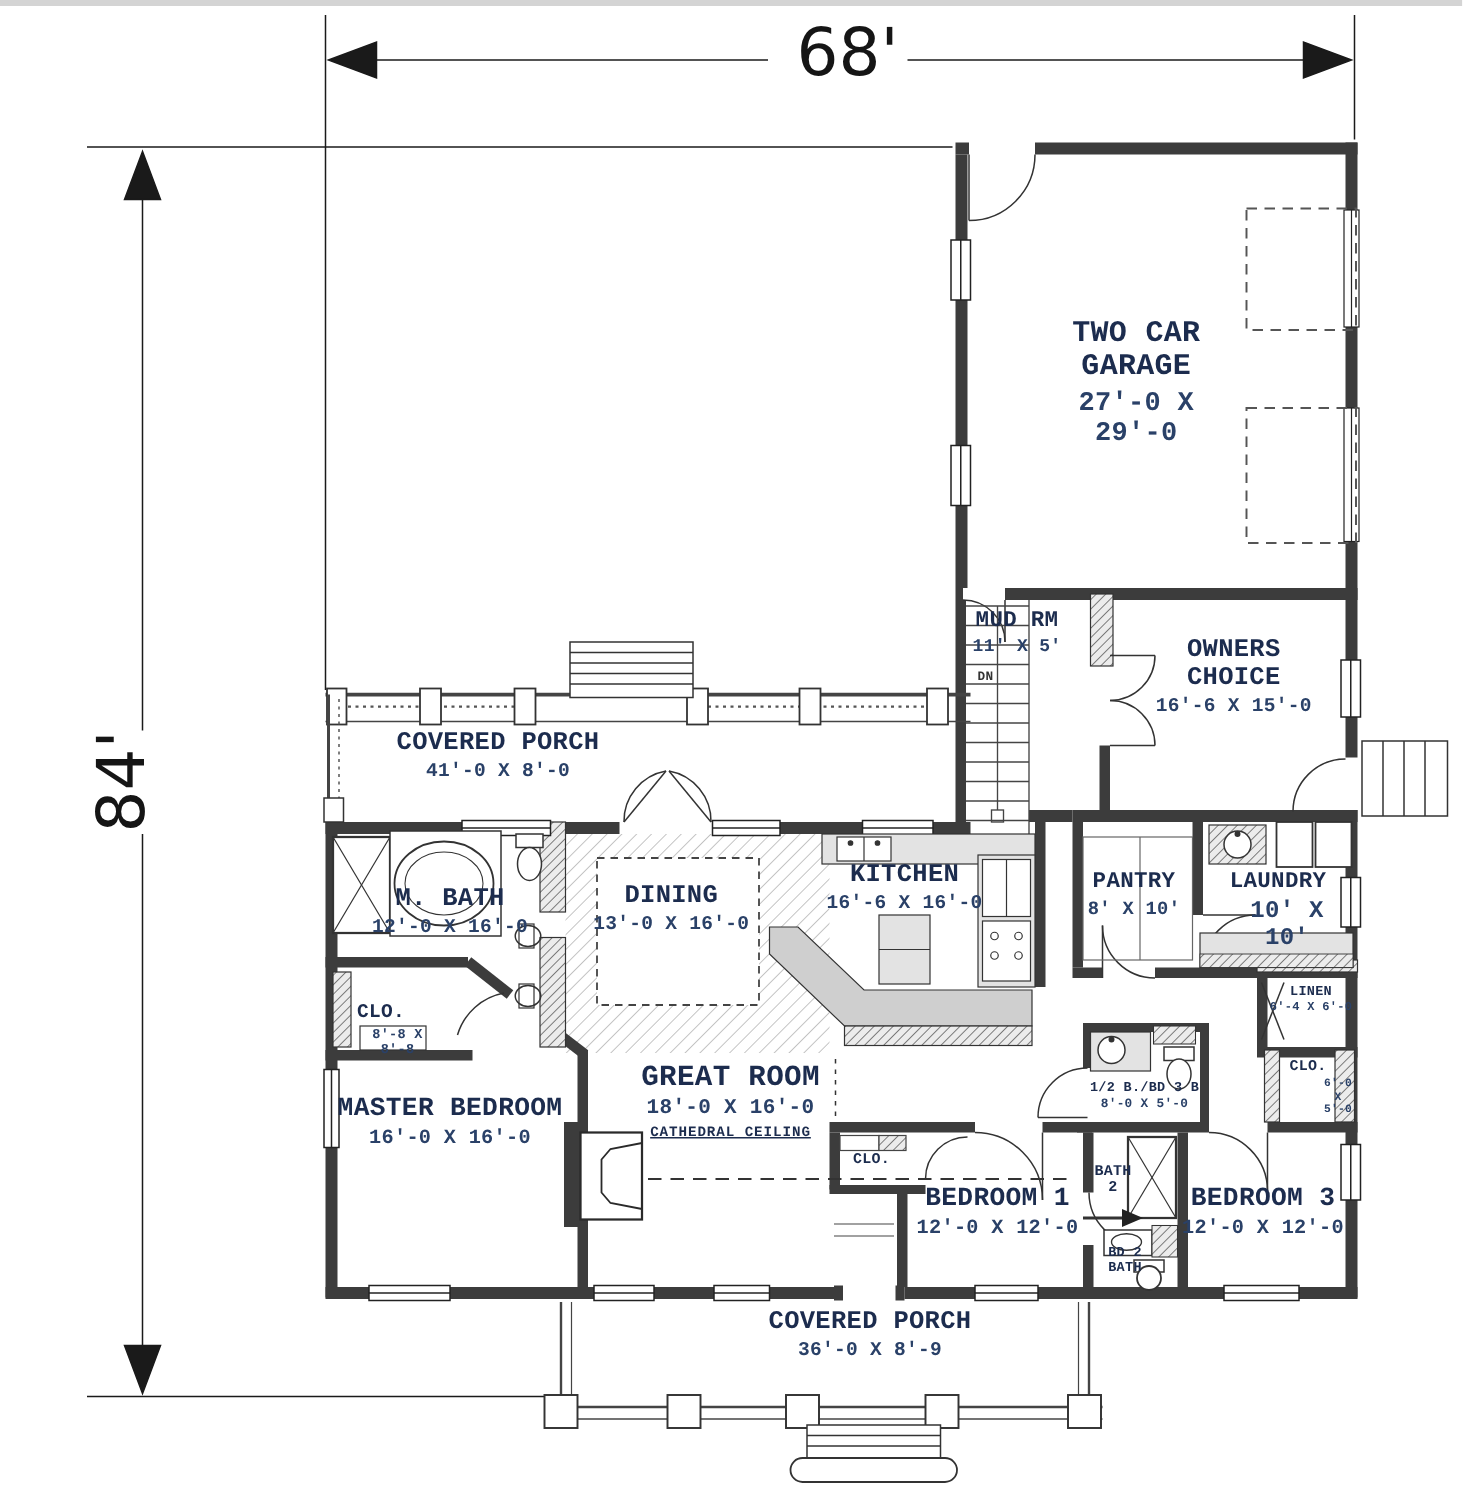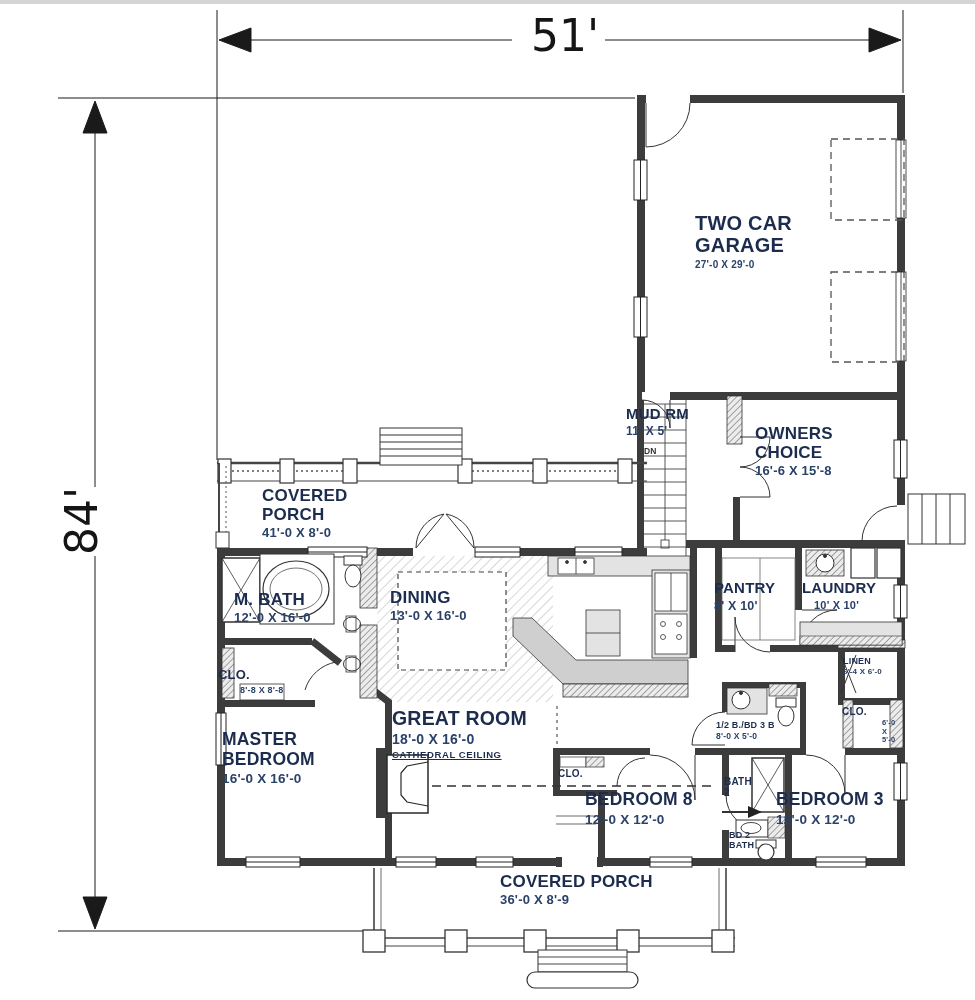--- a/index.html
+++ b/index.html
@@ -1,19 +1,19 @@
 <!DOCTYPE html>
 <html><head>
 <meta charset="utf-8">
 <style>
   html,body{margin:0;padding:0;background:#fff;}
   #canvas{position:relative;width:975px;height:1000px;background:#ffffff;overflow:hidden;
           font-family:"Liberation Sans",sans-serif;}
   svg{position:absolute;left:0;top:0;}
-  .lbl{position:absolute;text-align:left;color:#1c2c4e;font-weight:bold;line-height:1.12;}
+  .lbl{position:absolute;text-align:center;color:#1c2c4e;font-weight:bold;line-height:1.12;font-family:Liberation Mono, monospace;}
   .lbl .nm{letter-spacing:.2px;}
   .lbl .dm{color:#2a4168;margin-top:2px;letter-spacing:.2px;}
   .lbl .nt{color:#1c2c4e;text-decoration:underline;letter-spacing:.6px;margin-top:2px;}
   .dimtxt{position:absolute;color:#151515;font-weight:normal;text-align:center;
           font-family:"DejaVu Sans",sans-serif;}
 </style>
 </head>
 <body>
 
 <div id="canvas">
@@ -370,65 +370,69 @@
 
   <g fill="#fff" stroke="#333" stroke-width="1">
     <rect x="908" y="494" width="57" height="50"></rect>
     <line x1="922" y1="494" x2="922" y2="544"></line>
         <line x1="936" y1="494" x2="936" y2="544"></line>
     <line x1="950" y1="494" x2="950" y2="544"></line>
   </g>
 </svg>
 
 <div class="dimtxt" style="left:515px;top:10px;width:100px;font-size:44px;">
-  <span>51'</span>
+  <span>68'</span>
 </div>
 <div class="dimtxt" style="left:33px;top:496px;width:96px;height:50px;font-size:44px;transform:rotate(-90deg);">
   <span>84'</span>
 </div>
 
 <div class="lbl" style="left:695px;top:212px;width:125px;">
   <div class="nm" style="font-size:20px;">TWO CAR GARAGE</div>
-  <div class="dm" style="font-size:10px;">27'-0 X 29'-0</div>
+  <div class="dm" style="font-size:18px;">27'-0 X 29'-0</div>
 </div>
 
 <div class="lbl" style="left:626px;top:406px;width:104px;">
   <div class="nm" style="font-size:15px;">MUD RM</div>
   <div class="dm" style="font-size:12px;">11' X 5'</div>
 </div>
 
 <div class="lbl" style="left:755px;top:424px;width:135px;">
   <div class="nm" style="font-size:17px;">OWNERS CHOICE</div>
-  <div class="dm" style="font-size:13px;">16'-6 X 15'-8</div>
+  <div class="dm" style="font-size:13px;">16'-6 X 15'-0</div>
 </div>
 
 <div class="lbl" style="left:262px;top:486px;width:140px;">
   <div class="nm" style="font-size:17px;">COVERED PORCH</div>
   <div class="dm" style="font-size:13px;">41'-0 X 8'-0</div>
 </div>
 
 <div class="lbl" style="left:234px;top:590px;width:132px;">
   <div class="nm" style="font-size:17px;">M. BATH</div>
   <div class="dm" style="font-size:13px;">12'-0 X 16'-0</div>
 </div>
 
 <div class="lbl" style="left:390px;top:588px;width:115px;">
   <div class="nm" style="font-size:17px;">DINING</div>
   <div class="dm" style="font-size:13px;">13'-0 X 16'-0</div>
 </div>
 
+<div class="lbl" style="left:537px;top:574px;width:132px;">
+  <div class="nm" style="font-size:17px;">KITCHEN</div>
+  <div class="dm" style="font-size:13px;">16'-6 X 16'-0</div>
+</div>
 
 <div class="lbl" style="left:714px;top:580px;width:84px;">
   <div class="nm" style="font-size:15px;">PANTRY</div>
   <div class="dm" style="font-size:12.5px;">8' X 10'</div>
 </div>
 
 <div class="lbl" style="left:802px;top:580px;width:100px;">
   <div class="nm" style="font-size:15px;">LAUNDRY</div>
-  <div class="dm" style="font-size:11px;padding-left:12px;">10' X 10'</div>
+  <div class="dm" style="font-size:16px;padding-left:12px;">10' X 10'</div>
 </div>
 
 <div class="lbl" style="left:843px;top:656px;width:62px;">
   <div class="nm" style="font-size:9px;">LINEN</div>
   <div class="dm" style="font-size:8px;">6'-4 X 6'-0</div>
 </div>
 
 <div class="lbl" style="left:218px;top:668px;width:72px;">
   <div class="nm" style="font-size:13px;">CLO.</div>
   <div class="dm" style="font-size:9px;padding-left:22px;">8'-8 X 8'-8</div>
@@ -449,21 +453,21 @@
   <div class="nm" style="font-size:9px;">1/2 B./BD 3 B</div>
   <div class="dm" style="font-size:8.5px;">8'-0 X 5'-0</div>
 </div>
 
 <div class="lbl" style="left:842px;top:706px;width:60px;">
   <div class="nm" style="font-size:10px;">CLO.</div>
   <div class="dm" style="font-size:7.5px;margin-left:40px;">6'-0 X 5'-0</div>
 </div>
 
 <div class="lbl" style="left:585px;top:790px;width:160px;">
-  <div class="nm" style="font-size:17.5px;">BEDROOM 8</div>
+  <div class="nm" style="font-size:17.5px;">BEDROOM 1</div>
   <div class="dm" style="font-size:13.5px;">12'-0 X 12'-0</div>
 </div>
 
 <div class="lbl" style="left:558px;top:768px;width:46px;">
   <div class="nm" style="font-size:10px;">CLO.</div>
 </div>
 
 <div class="lbl" style="left:724px;top:776px;width:36px;">
   <div class="nm" style="font-size:10px;">BATH 2</div>
 </div>

